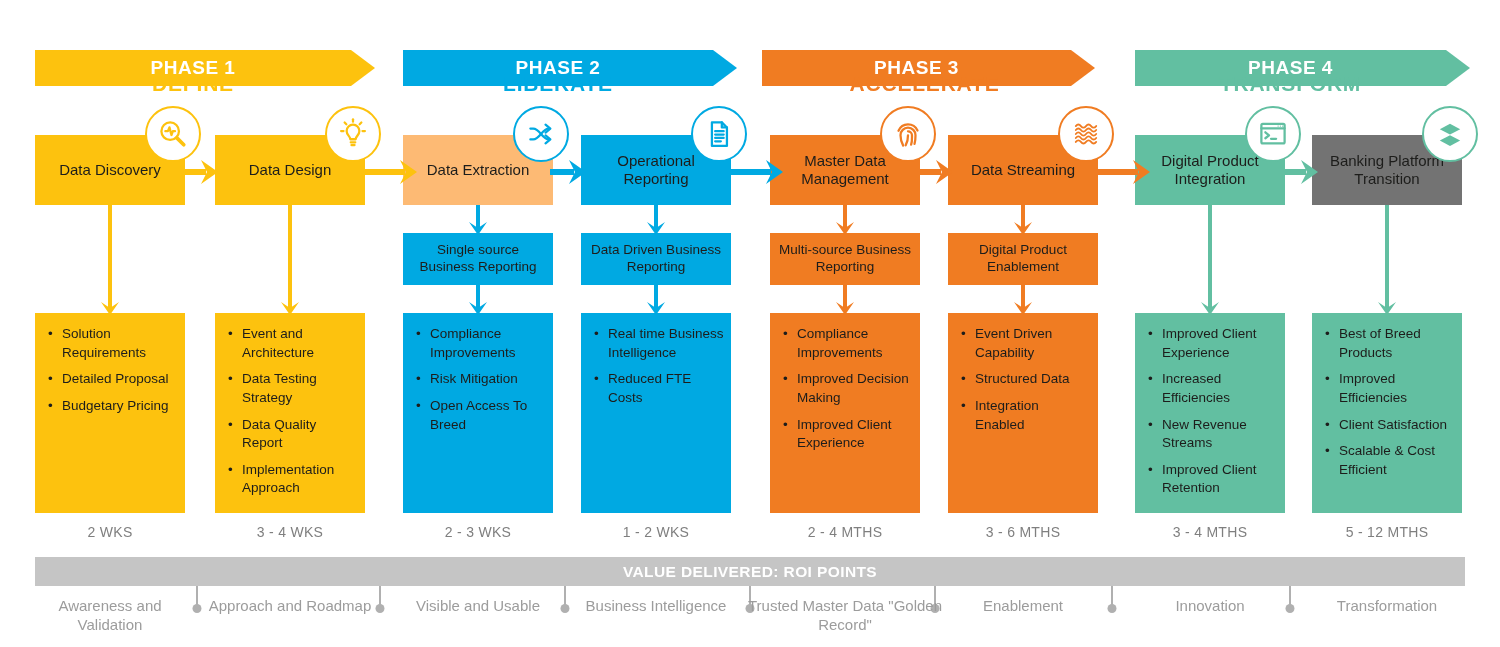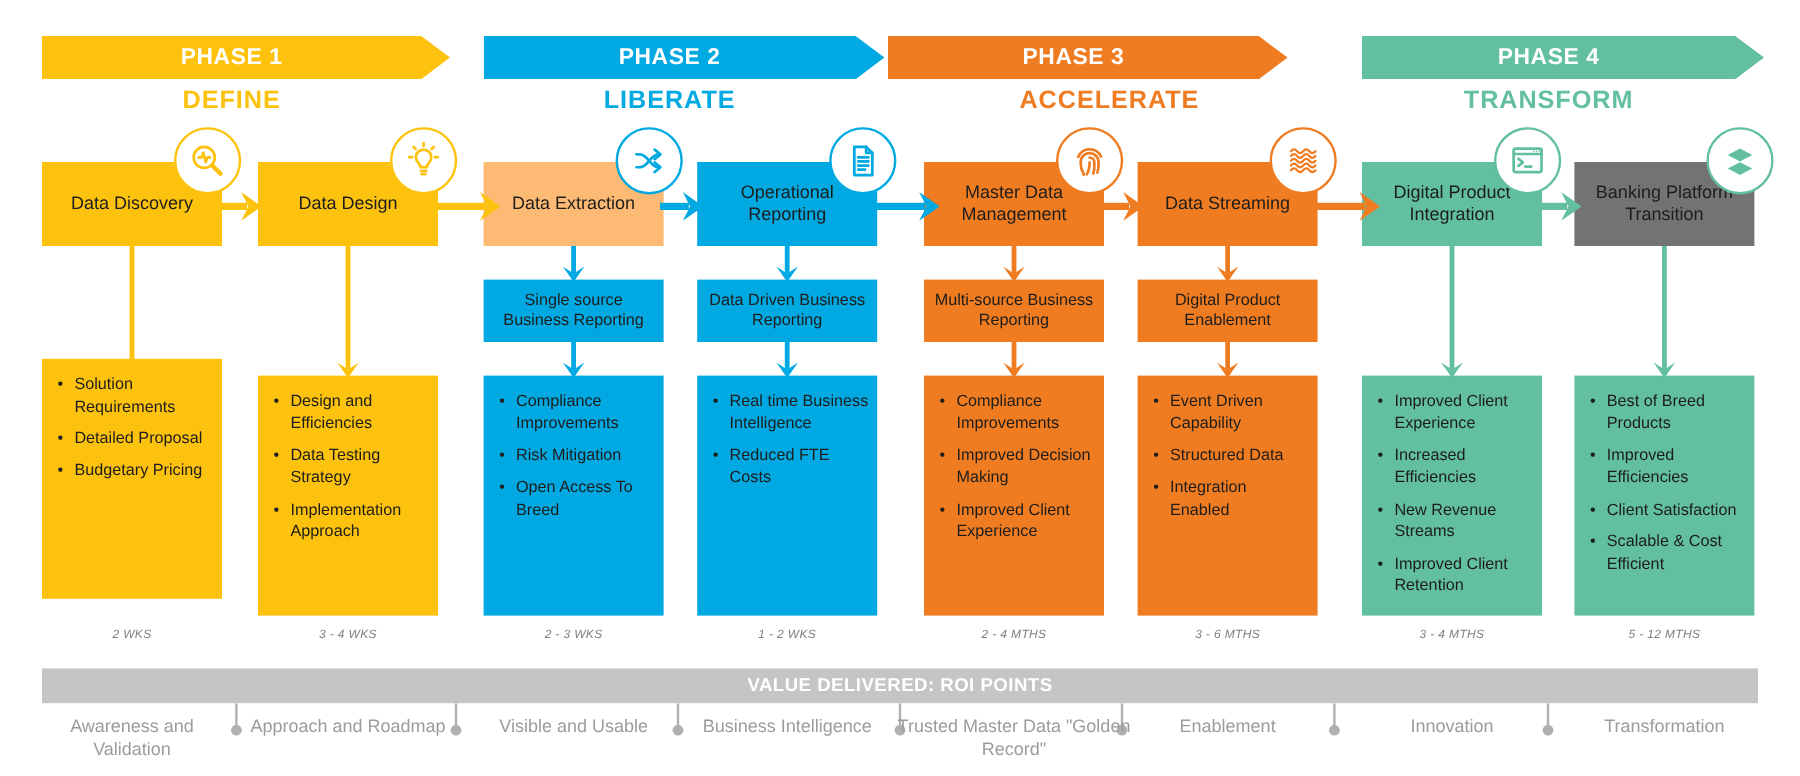--- a/index.html
+++ b/index.html
@@ -3,35 +3,35 @@
 <meta charset="utf-8">
 <style>
   html,body{margin:0;padding:0;background:#fff;}
   #diagram{position:relative;width:1500px;height:647px;background:#fff;overflow:hidden;
     font-family:"Liberation Sans",sans-serif;
     --bar:#C5C5C5;--muted:#9C9C9C;--dur:#7F7F7F;--tick:#B0B0B0;--boxtext:#1D1D1B;}
   .abs{position:absolute;}
   .banner{height:36px;display:flex;align-items:center;justify-content:center;
     color:#fff;font-weight:bold;font-size:19px;letter-spacing:.5px;box-sizing:border-box;
     padding-right:24px;z-index:3;
-    clip-path:polygon(0 0,calc(100% - 24px) 0,100% 50%,calc(100% - 24px) 100%,0 100%);}
+    clip-path:polygon(0 0,calc(100% - 24px) 0,100% 50%,calc(100% - 24px) 100%,0 100%);margin-top:20px;}
   .subtitle{font-weight:bold;font-size:21px;letter-spacing:.8px;text-align:center;z-index:3;}
   .box,.subbox,.bullets{box-sizing:border-box;z-index:4;color:var(--boxtext);}
   .box{display:flex;align-items:center;justify-content:center;text-align:center;
     font-size:15px;line-height:1.22;padding:4px 11px;}
   .subbox{display:flex;align-items:center;justify-content:flex-end;text-align:center;
     font-size:13.5px;line-height:1.25;padding:3px 8px;}
   .bullets ul{list-style:none;margin:0;padding:12px 6px 0 12px;}
   .bullets li{position:relative;padding-left:15px;margin-bottom:8px;
     font-size:13.5px;line-height:1.38;text-align:left;}
   .bullets li::before{content:"\2022";position:absolute;left:1px;top:0;}
   .badge{width:56px;height:56px;border-radius:50%;background:#fff;border:2.5px solid;
     display:flex;align-items:center;justify-content:center;z-index:5;box-sizing:border-box;}
   .badge svg{stroke:currentColor;fill:none;stroke-width:1.6;stroke-linecap:round;stroke-linejoin:round;}
-  .duration{text-align:center;font-size:10px;color:var(--dur);letter-spacing:.3px;z-index:3;font-style:italic;}
+  .duration{text-align:center;font-size:14px;color:var(--dur);letter-spacing:.3px;z-index:3;}
   .value-bar{left:35px;top:557px;width:1430px;height:29px;background:var(--bar);
     display:flex;align-items:center;justify-content:center;z-index:2;}
   .value-bar span{color:#fff;font-weight:bold;font-size:15.5px;letter-spacing:.4px;}
   .milestone{text-align:center;font-size:15px;line-height:1.28;color:var(--muted);z-index:3;}
   .svgwrap svg{display:block;}
 </style>
 </head>
 <body>
 
 <svg width="0" height="0" style="position:absolute" aria-hidden="true">
@@ -109,21 +109,21 @@
       <svg width="34" height="34" viewBox="0 0 24 24">
         <use href="#magnifier-pulse-icon"></use>
       </svg>
     </div>
     <div class="abs svgwrap" style="left: 98px; top: 205px; width: 24px; height: 110px; z-index: 6;">
       <svg width="24" height="110">
         <line x1="12" y1="0" x2="12" y2="103" stroke="#FDC20E" stroke-width="4"></line>
     <path d="M3 97 L12 110 L21 97 L12 103 Z" fill="#FDC20E"></path>
       </svg>
     </div>
-    <div class="abs bullets" style="left: 35px; top: 299px; width: 150px; height: 200px; background: rgb(253, 194, 14);">
+    <div class="abs bullets" style="left: 35px; top: 313px; width: 150px; height: 200px; background: rgb(253, 194, 14);">
       <ul>
         <li>Solution Requirements</li>
         <li>Detailed Proposal</li>
         <li>Budgetary Pricing</li>
       </ul>
     </div>
     <div class="abs duration" style="left: 35px; top: 524px; width: 150px;">2 WKS</div>
     <div class="abs svgwrap" style="left: 182px; top: 157px; width: 36px; height: 30px; z-index: 6;">
       <svg width="36" height="30">
         <rect x="0" y="12" width="24" height="6" fill="#FDC20E"></rect>
@@ -139,22 +139,23 @@
       </svg>
     </div>
     <div class="abs svgwrap" style="left: 278px; top: 205px; width: 24px; height: 110px; z-index: 6;">
       <svg width="24" height="110">
         <line x1="12" y1="0" x2="12" y2="103" stroke="#FDC20E" stroke-width="4"></line>
     <path d="M3 97 L12 110 L21 97 L12 103 Z" fill="#FDC20E"></path>
       </svg>
     </div>
     <div class="abs bullets" style="left: 215px; top: 313px; width: 150px; height: 200px; background: rgb(253, 194, 14);">
       <ul>
-        <li>Design and Efficiencies</li>
+        <li>Event and Architecture</li>
         <li>Data Testing Strategy</li>
+        <li>Data Quality Report</li>
         <li>Implementation Approach</li>
       </ul>
     </div>
     <div class="abs duration" style="left: 215px; top: 524px; width: 150px;">3 - 4 WKS</div>
     <div class="abs svgwrap" style="left: 361px; top: 157px; width: 56px; height: 30px; z-index: 6;">
       <svg width="56" height="30">
         <rect x="0" y="12" width="44" height="6" fill="#FDC20E"></rect>
     <path d="M39 3 L56 15 L39 27 L45 15 Z" fill="#FDC20E"></path>
       </svg>
     </div>
@@ -228,21 +229,21 @@
         <li>Reduced FTE Costs</li>
       </ul>
     </div>
     <div class="abs duration" style="left: 581px; top: 524px; width: 150px;">1 - 2 WKS</div>
     <div class="abs svgwrap" style="left: 727px; top: 157px; width: 56px; height: 30px; z-index: 6;">
       <svg width="56" height="30">
         <rect x="0" y="12" width="44" height="6" fill="#00A9E2"></rect>
     <path d="M39 3 L56 15 L39 27 L45 15 Z" fill="#00A9E2"></path>
       </svg>
     </div>
-    <div class="abs banner" style="left: 740px; top: 30px; width: 333px; background: rgb(240, 124, 34);">
+    <div class="abs banner" style="left: 762px; top: 30px; width: 333px; background: rgb(240, 124, 34);">
       <span>PHASE 3</span>
     </div>
     <div class="abs subtitle" style="left: 770px; top: 72px; width: 309px; color: rgb(240, 124, 34);">ACCELERATE</div>
     <div class="abs box" style="left: 770px; top: 135px; width: 150px; height: 70px; background: rgb(240, 124, 34);">
       <span>Master Data Management</span>
     </div>
     <div class="abs badge" style="left: 880px; top: 106px; color: rgb(240, 124, 34); border-color: rgb(240, 124, 34);">
       <svg width="34" height="34" viewBox="0 0 24 24">
         <use href="#fingerprint-icon"></use>
       </svg>

